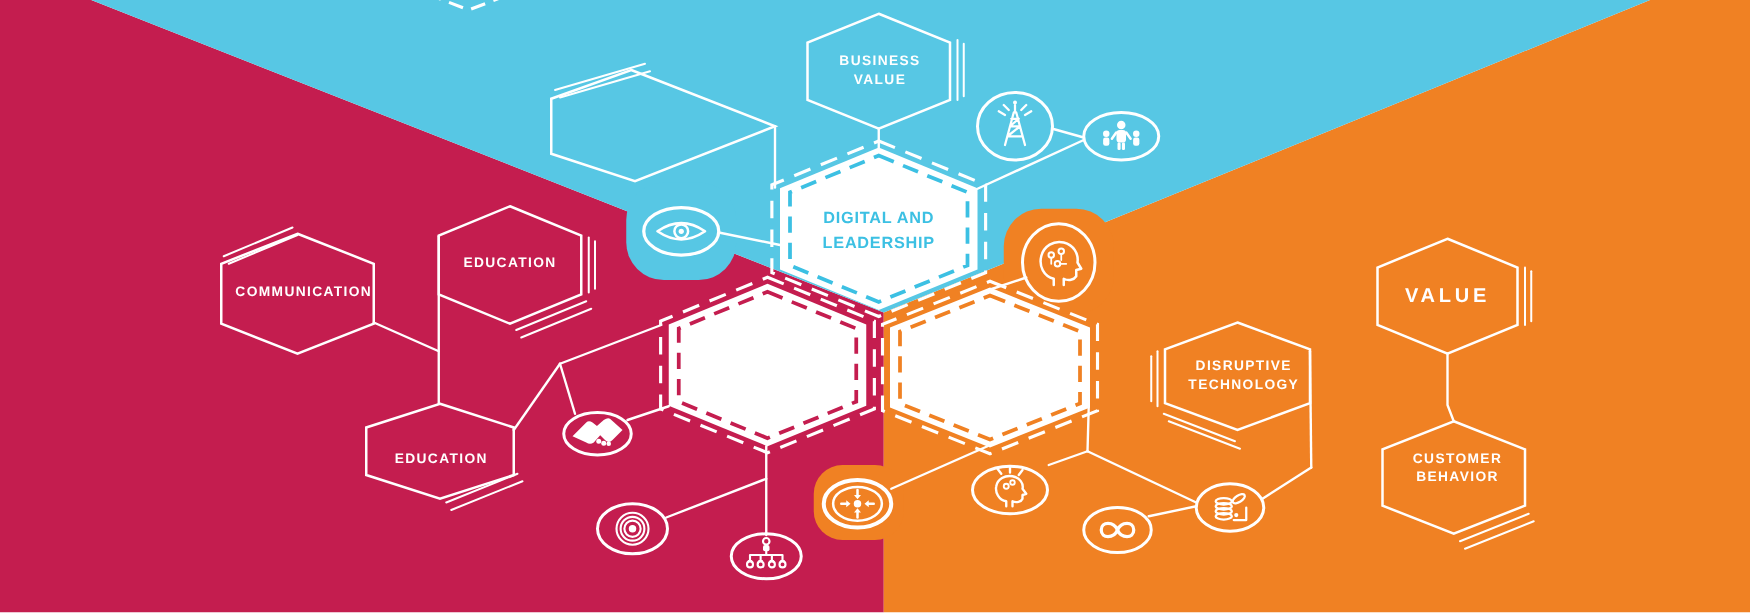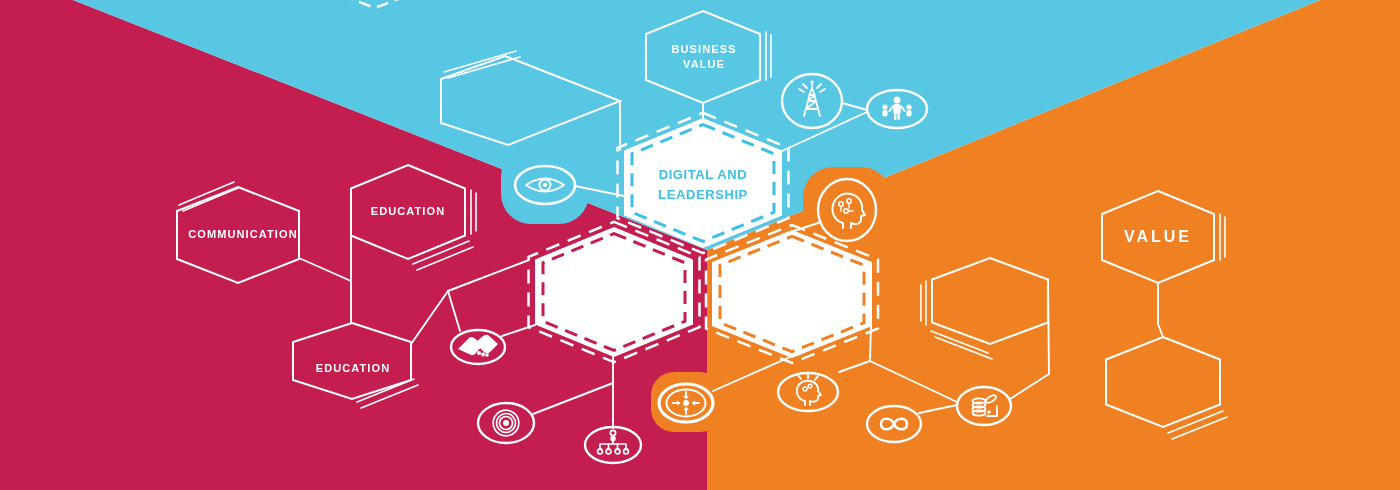--- a/index.html
+++ b/index.html
@@ -232,13 +232,15 @@
   </g>
 </svg>
 
   <div class="lbl lbl-main c-cyan" style="left:703px;top:184px;width:130px;">DIGITAL AND LEADERSHIP</div>
 
   <div class="lbl" style="left:704px;top:57px;width:82px;">BUSINESS VALUE</div>
   <div class="lbl" style="left:243px;top:234px;width:150px;text-align:center;">COMMUNICATION</div>
   <div class="lbl" style="left:408px;top:211px;width:130px;">EDUCATION</div>
   <div class="lbl" style="left:353px;top:368px;width:110px;">EDUCATION</div>
   <div class="lbl lbl-data" style="left:1158px;top:237px;width:90px;">VALUE</div>
+  <div class="lbl" style="left:995px;top:301px;width:110px;">DISRUPTIVE TECHNOLOGY</div>
+  <div class="lbl" style="left:1166px;top:375px;width:100px;">CUSTOMER BEHAVIOR</div>
 </div>
 
 </body></html>

